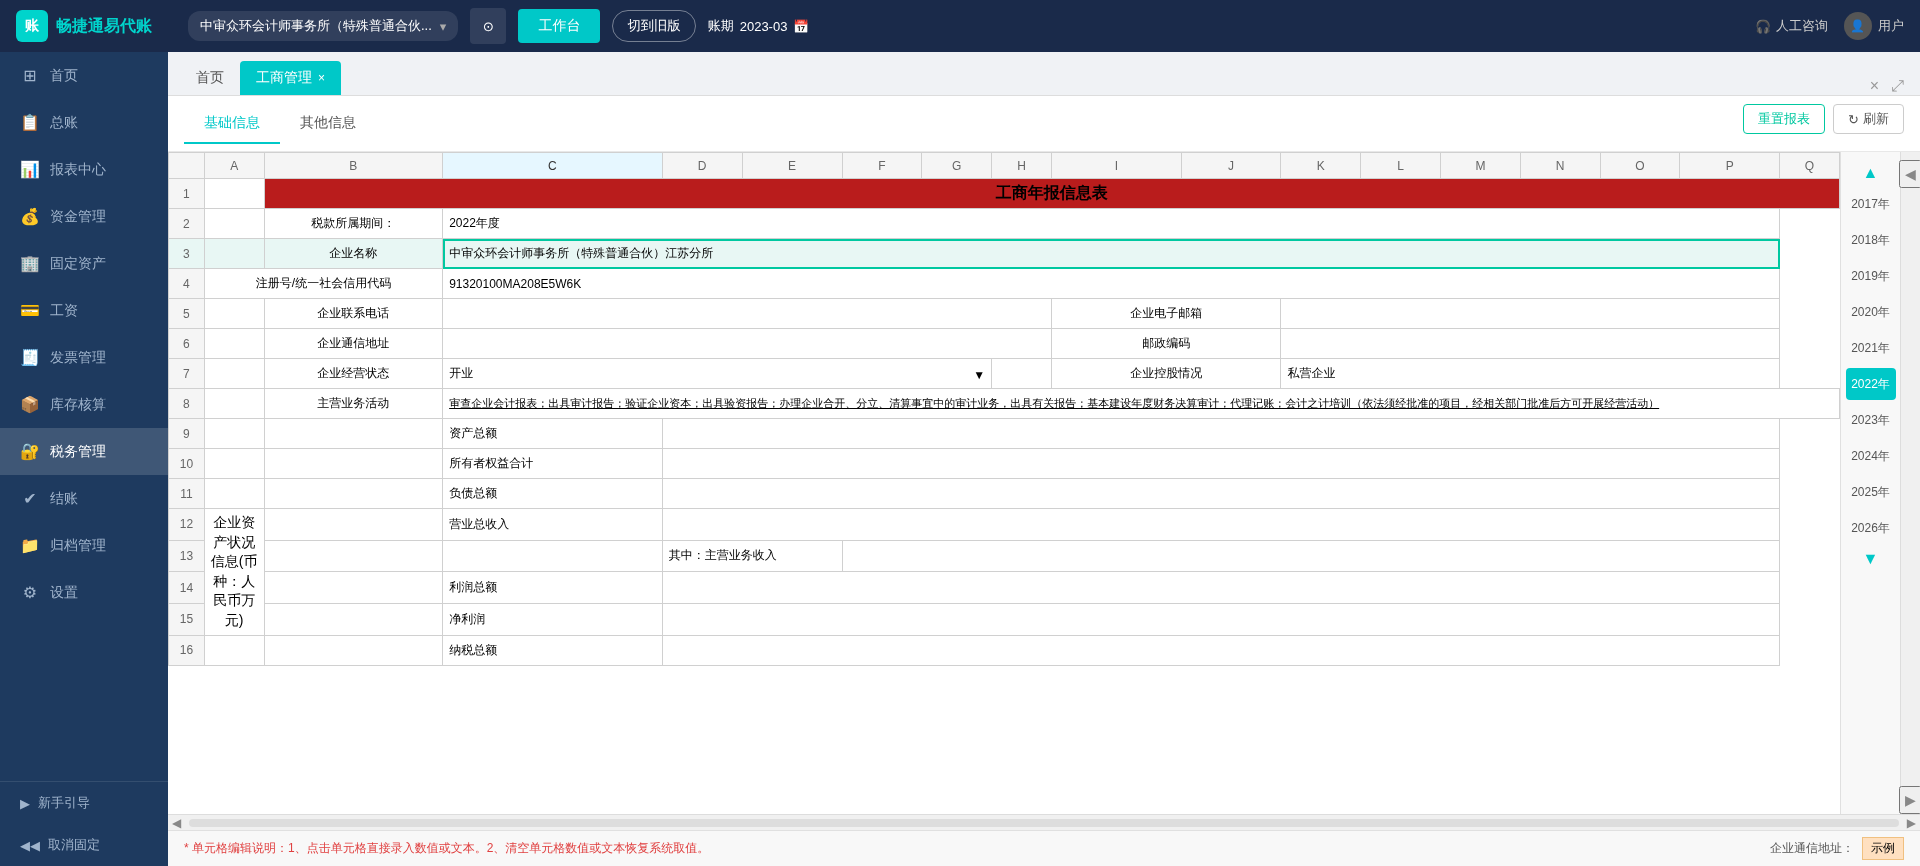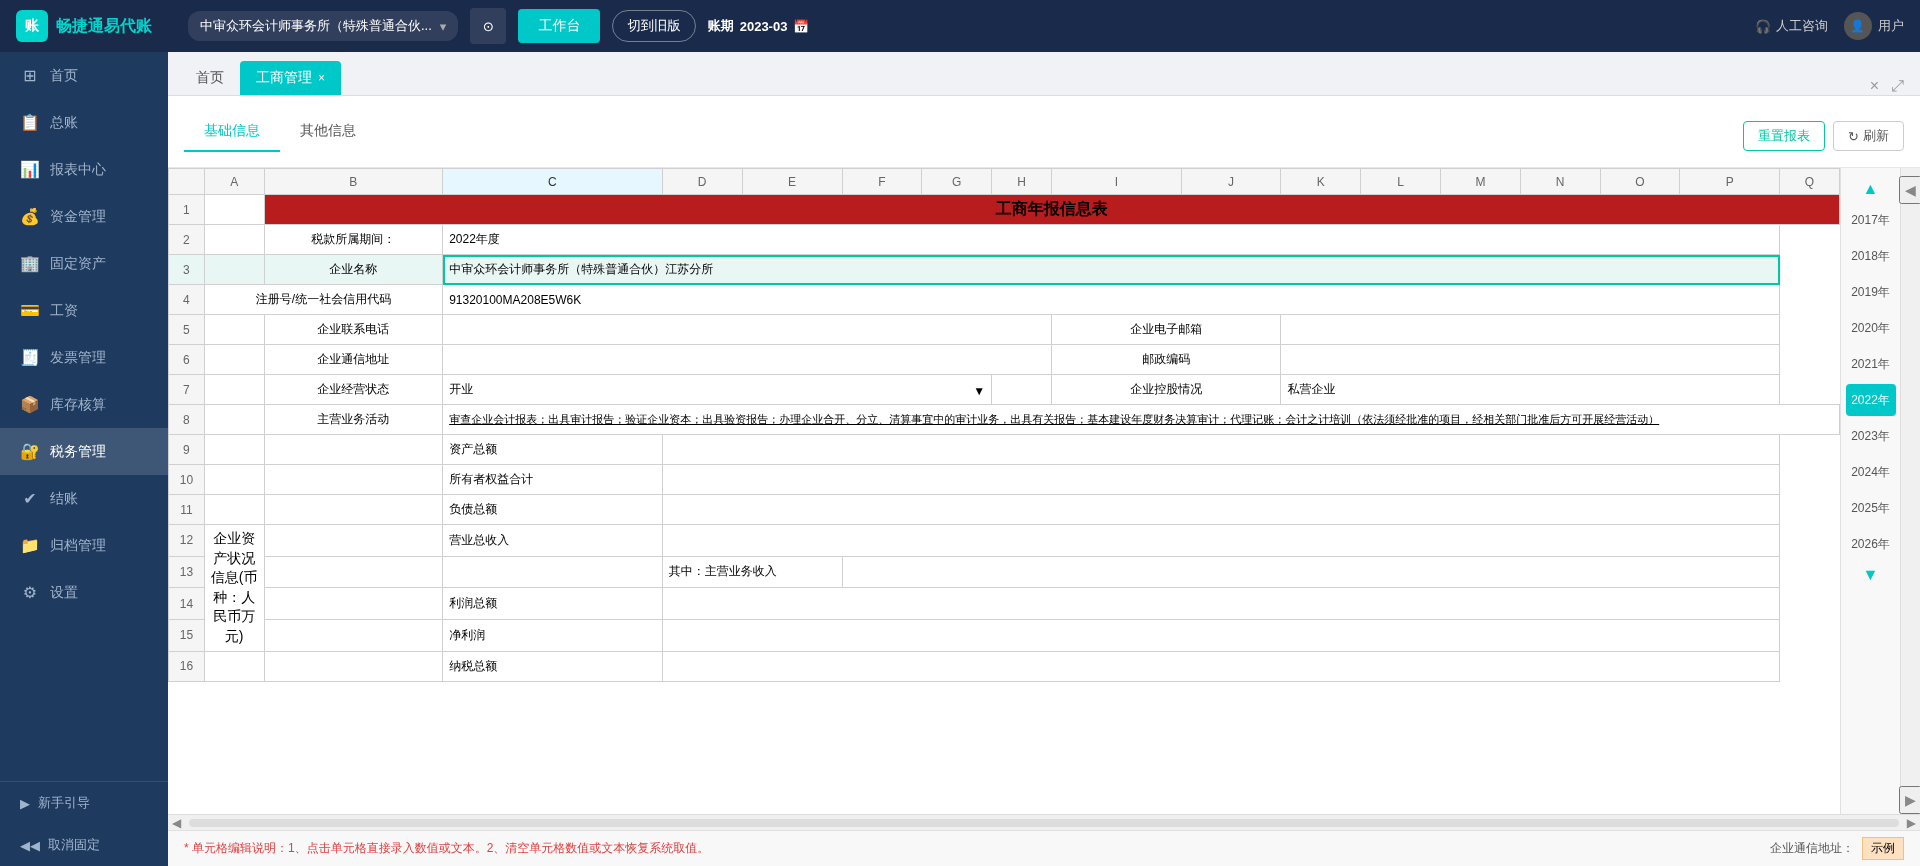--- a/index.html
+++ b/index.html
@@ -75,21 +75,20 @@
       border: 1px solid rgba(255,255,255,0.4);
       border-radius: 16px;
       padding: 6px 14px;
       cursor: pointer;
     }
     .period-display {
       color: white;
       display: flex;
       align-items: center;
       gap: 6px;
-      font-weight: bold;
     }
     .header-right {
       margin-left: auto;
       display: flex;
       align-items: center;
       gap: 16px;
       color: white;
     }
     .header-right .help {
       display: flex;
@@ -556,21 +555,21 @@
         <span class="tab-close">×</span>
       </div>
       <div class="window-controls">
         <button class="win-btn">×</button>
         <button class="win-btn">⤢</button>
       </div>
     </div>
 
     <div class="inner-content">
 
-      <div style="display:flex; align-items:flex-end; border-bottom:1px solid #e8e8e8; background:white; padding: 16px 16px; flex-shrink:0;">
+      <div style="display:flex; align-items:flex-start; border-bottom:1px solid #e8e8e8; background:white; padding: 8px 16px; flex-shrink:0;">
         <div class="sub-tabs" style="border-bottom:none; padding:0; flex-shrink:0;">
           <div class="sub-tab active">
             <span>基础信息</span>
           </div>
           <div class="sub-tab">
             <span>其他信息</span>
           </div>
         </div>
         <div class="toolbar-right">
           <button class="btn-reset-table">重置报表</button>

